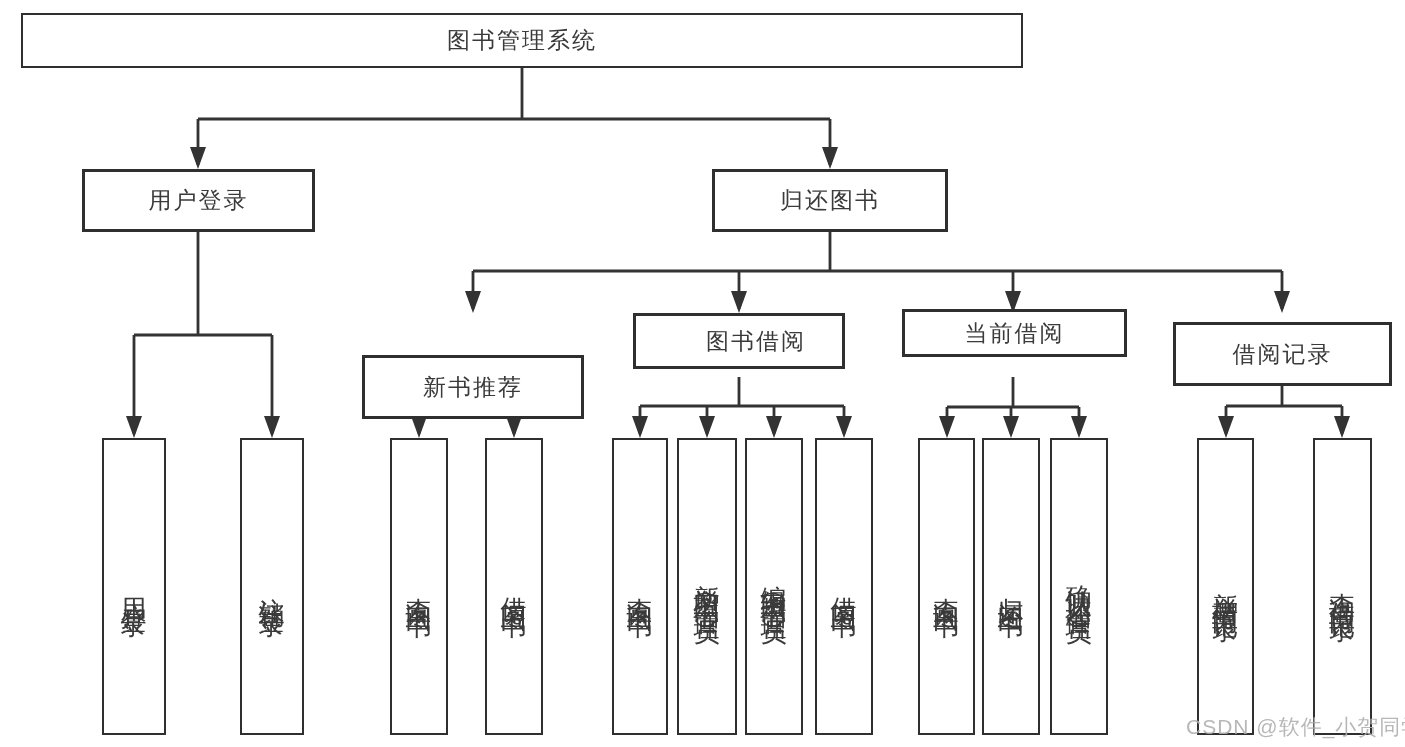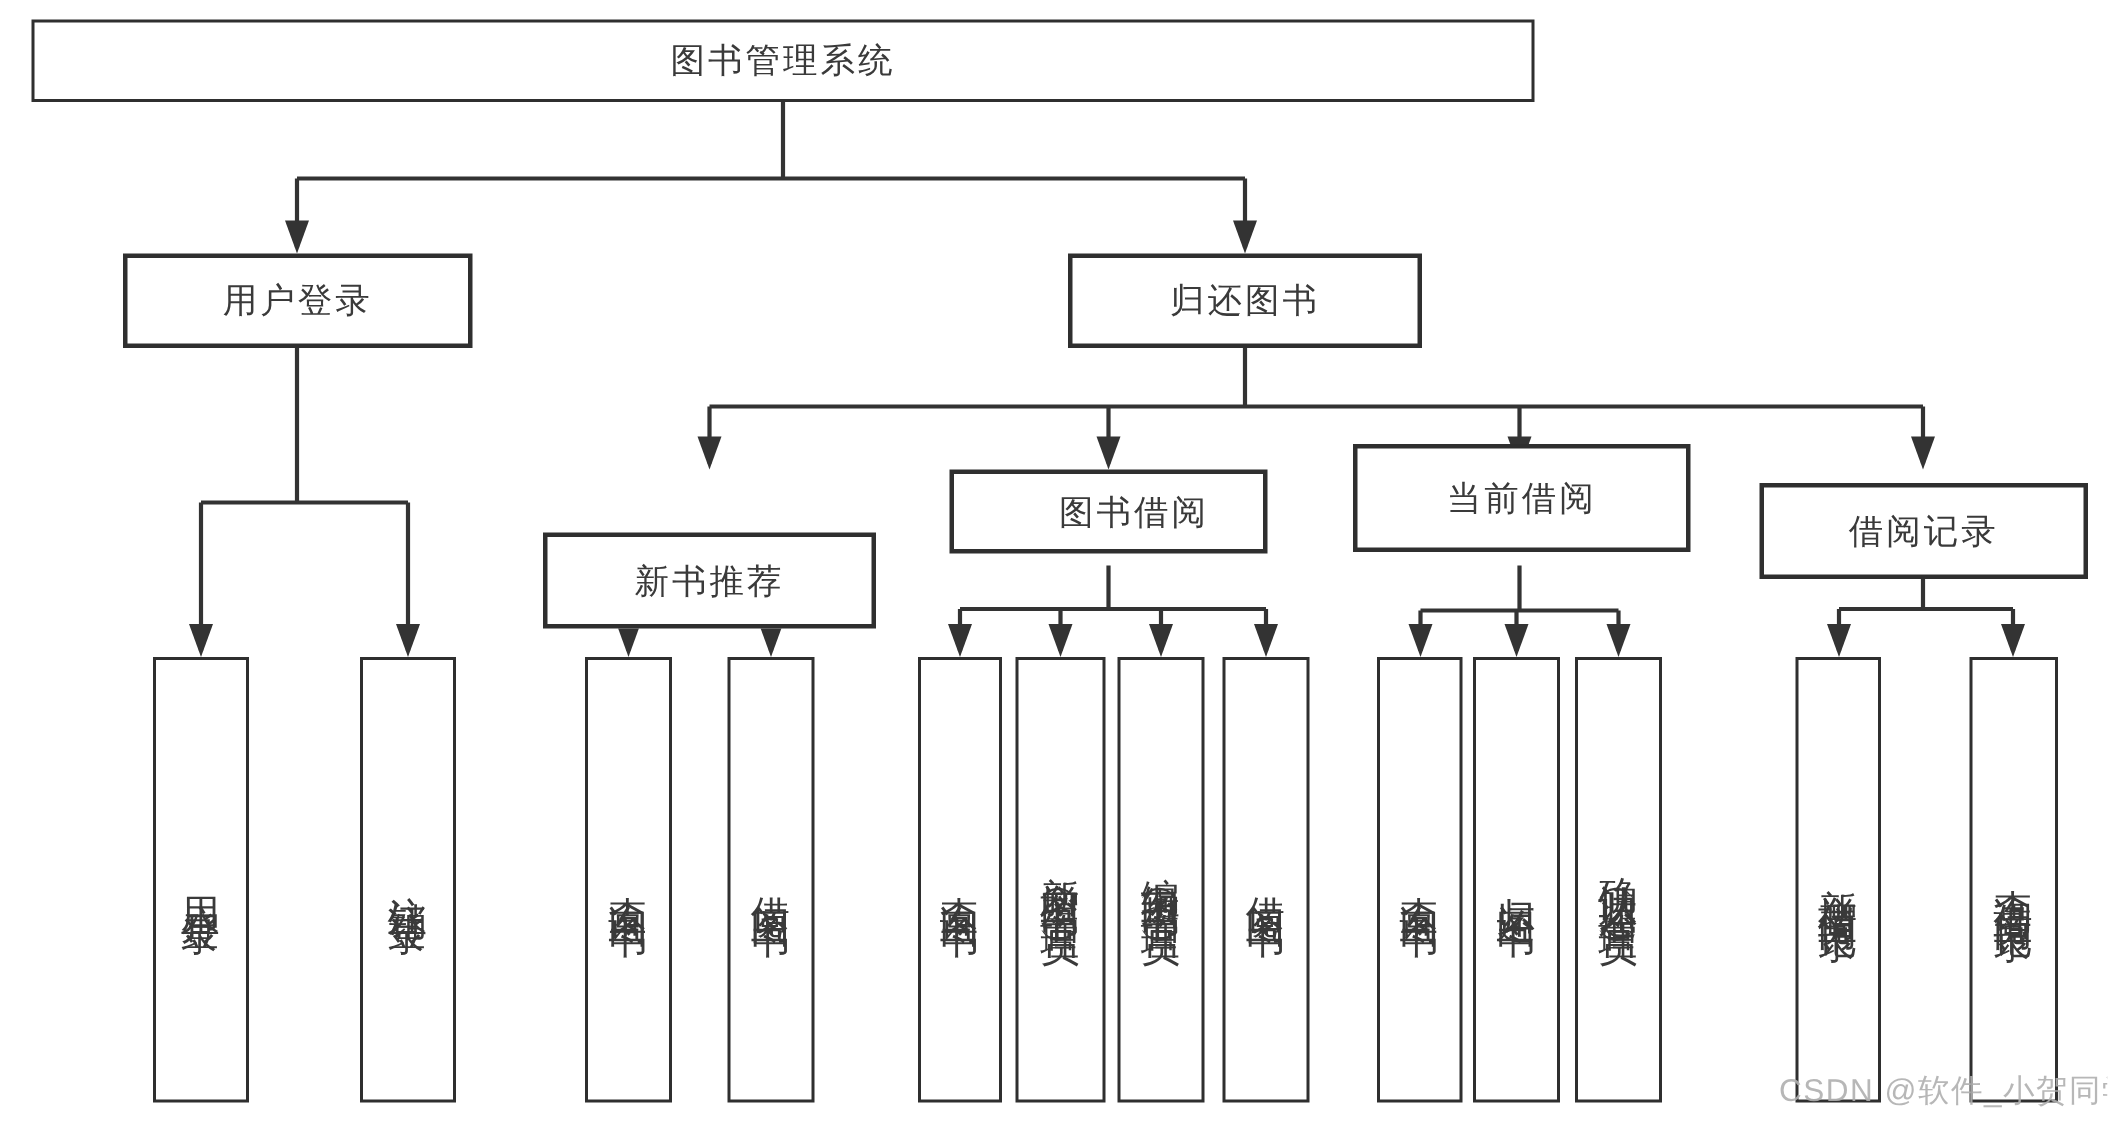--- a/index.html
+++ b/index.html
@@ -119,21 +119,21 @@
     </g>
   </svg>
 
   <div class="node hbox rootbox" style="left:21px; top:13px; width:1002px; height:55px;">图书管理系统</div>
 
   <div class="node hbox" style="left:82px; top:169px; width:233px; height:63px;">用户登录</div>
   <div class="node hbox" style="left:712px; top:169px; width:236px; height:63px;">归还图书</div>
 
   <div class="node hbox" style="left:362px; top:313px; width:222px; height:64px;margin-top:42px;">新书推荐</div>
   <div class="node hbox" style="left:633px; top:313px; width:212px; height:56px;padding-left:34px;">图书借阅</div>
-  <div class="node hbox" style="left:902px; top:296px; width:225px; height:72px;">当前借阅</div>
+  <div class="node hbox" style="left:902px; top:309px; width:225px; height:48px;">当前借阅</div>
   <div class="node hbox" style="left:1173px; top:322px; width:219px; height:64px;">借阅记录</div>
 
   <div class="node vbox" style="left:102px; top:438px; width:64px; height:297px;">用户登录</div>
   <div class="node vbox" style="left:240px; top:438px; width:64px; height:297px;">注销登录</div>
 
   <div class="node vbox" style="left:390px; top:438px; width:58px; height:297px;">查询图书</div>
   <div class="node vbox" style="left:485px; top:438px; width:58px; height:297px;">借阅图书</div>
 
   <div class="node vbox" style="left:612px; top:438px; width:56px; height:297px;">查询图书</div>
   <div class="node vbox" style="left:677px; top:438px; width:60px; height:297px;">新增图书（管理员）</div>

